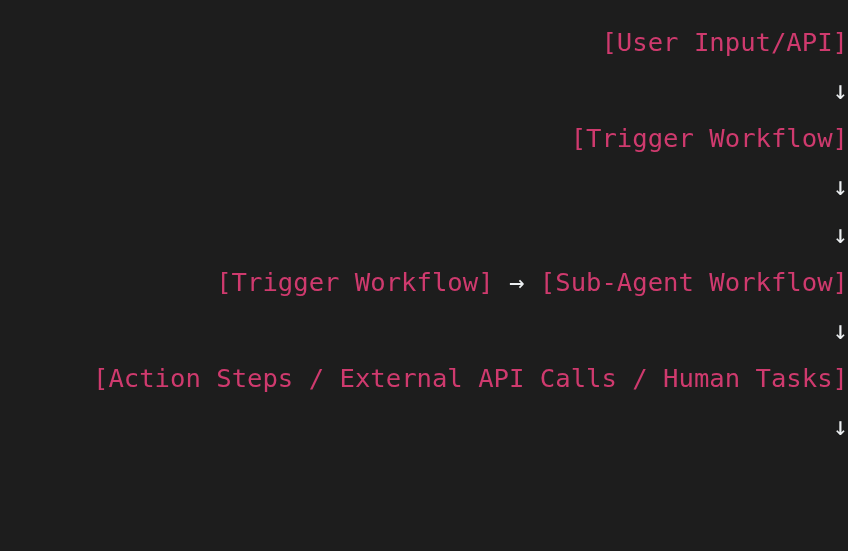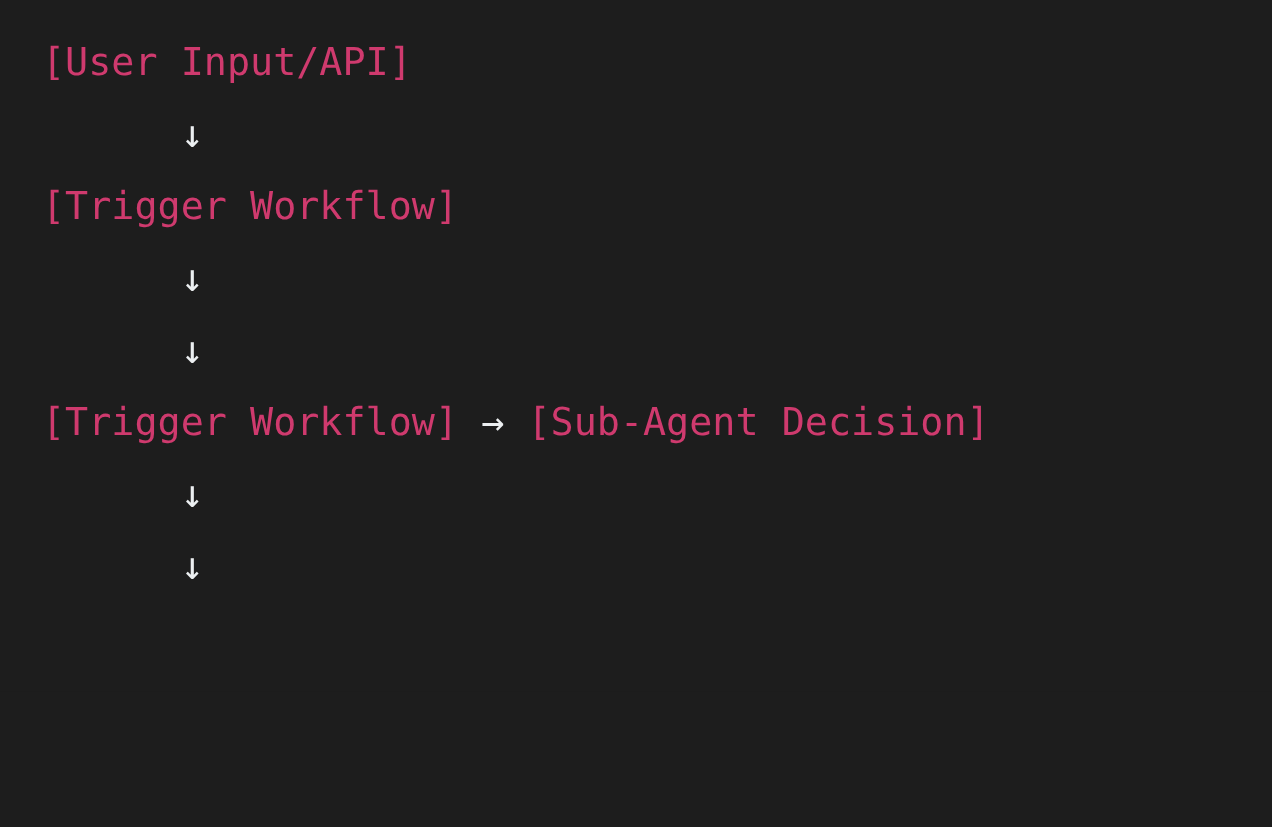--- a/index.html
+++ b/index.html
@@ -13,20 +13,21 @@
     overflow: hidden;
     background: #1d1d1d;
     font-family: "DejaVu Sans Mono", "Liberation Mono", monospace;
   }
   #diagram {
     width: 848px;
     height: 461px;
     box-sizing: border-box;
     padding: 18px 0 0 28px;
     background: #1d1d1d;
+    text-align: right;
   }
   .line {
     height: 48px;
     line-height: 48px;
     white-space: pre;
     font-size: 25.6px;
     letter-spacing: 0;
     font-family: "DejaVu Sans Mono", "Liberation Mono", monospace;
   }
   .node {
@@ -44,16 +45,17 @@
 </style>
 </head>
 <body>
 
 <div id="diagram">
     <div class="line"><span class="node">[User Input/API]</span></div>
     <div class="line"><span class="indent">      </span><span class="arrow">↓</span></div>
     <div class="line"><span class="node">[Trigger Workflow]</span></div>
     <div class="line"><span class="indent">      </span><span class="arrow">↓</span></div>
     <div class="line"><span class="indent">      </span><span class="arrow">↓</span></div>
-    <div class="line"><span class="node">[Trigger Workflow]</span><span class="sep"> </span><span class="arrow">→</span><span class="sep"> </span><span class="node">[Sub-Agent Decision]</span></div>
+    <div class="line"><span class="node">[Trigger Workflow]</span><span class="sep"> </span><span class="arrow">→</span><span class="sep"> </span><span class="node">[Sub-Agent Workflow]</span></div>
     <div class="line"><span class="indent">      </span><span class="arrow">↓</span></div>
+    <div class="line"><span class="node">[Action Steps / External API Calls / Human Tasks]</span></div>
     <div class="line"><span class="indent">      </span><span class="arrow">↓</span></div>
   </div>
 
 </body></html>

